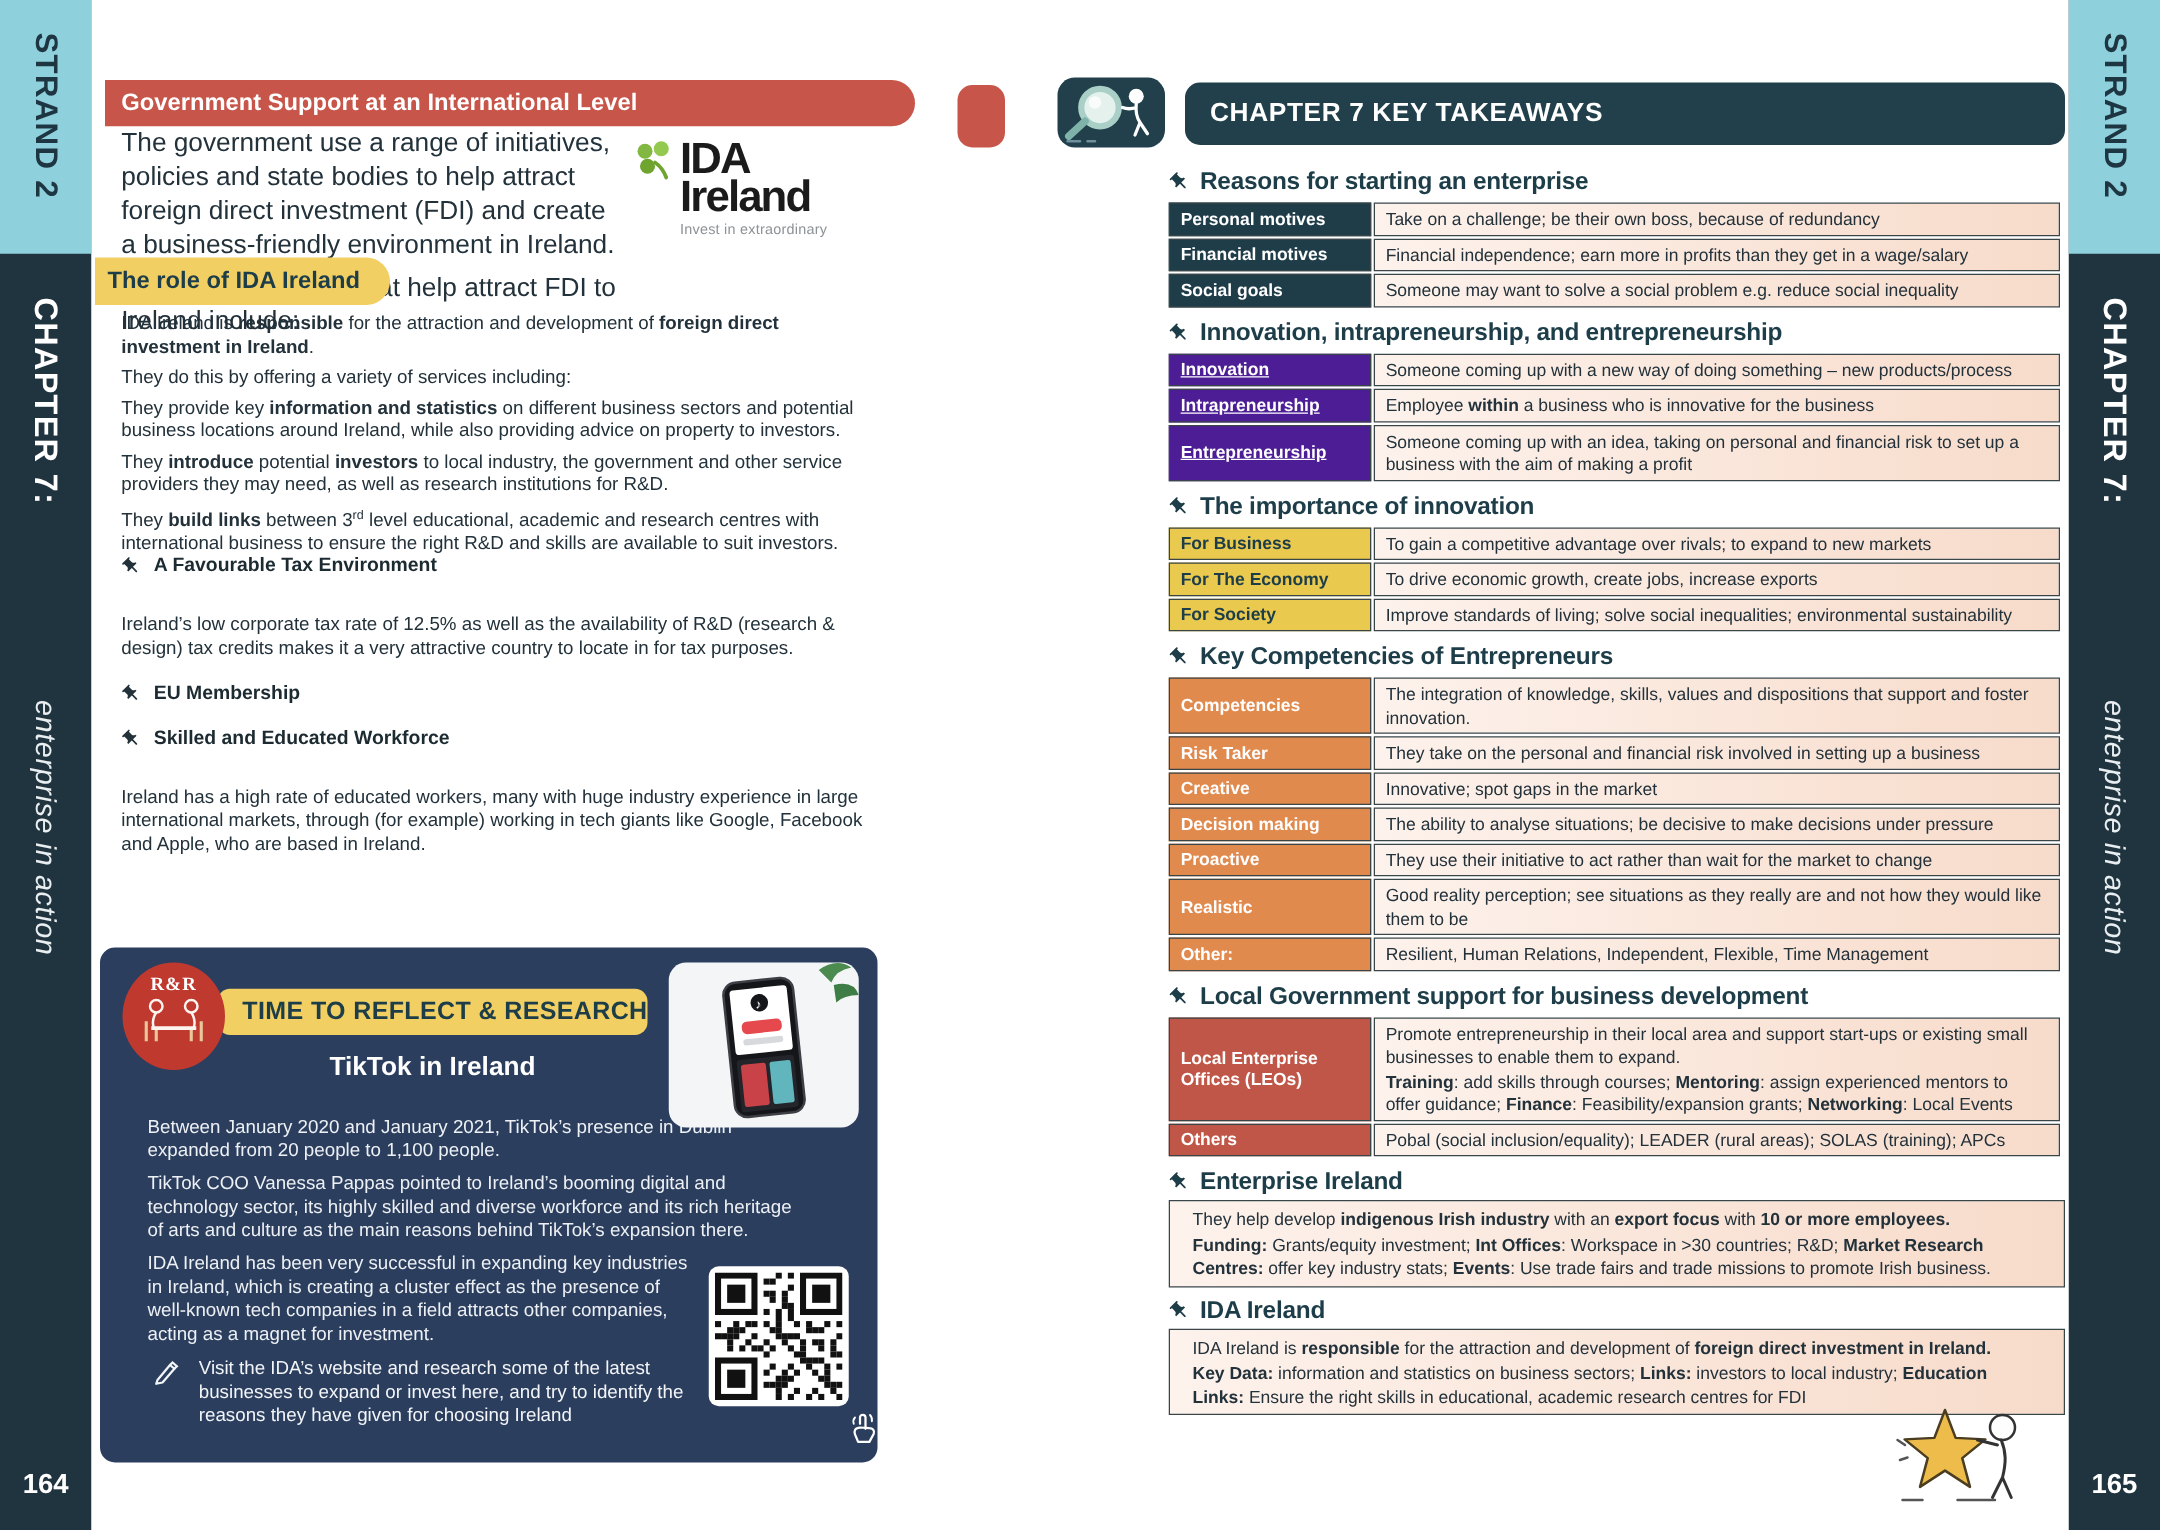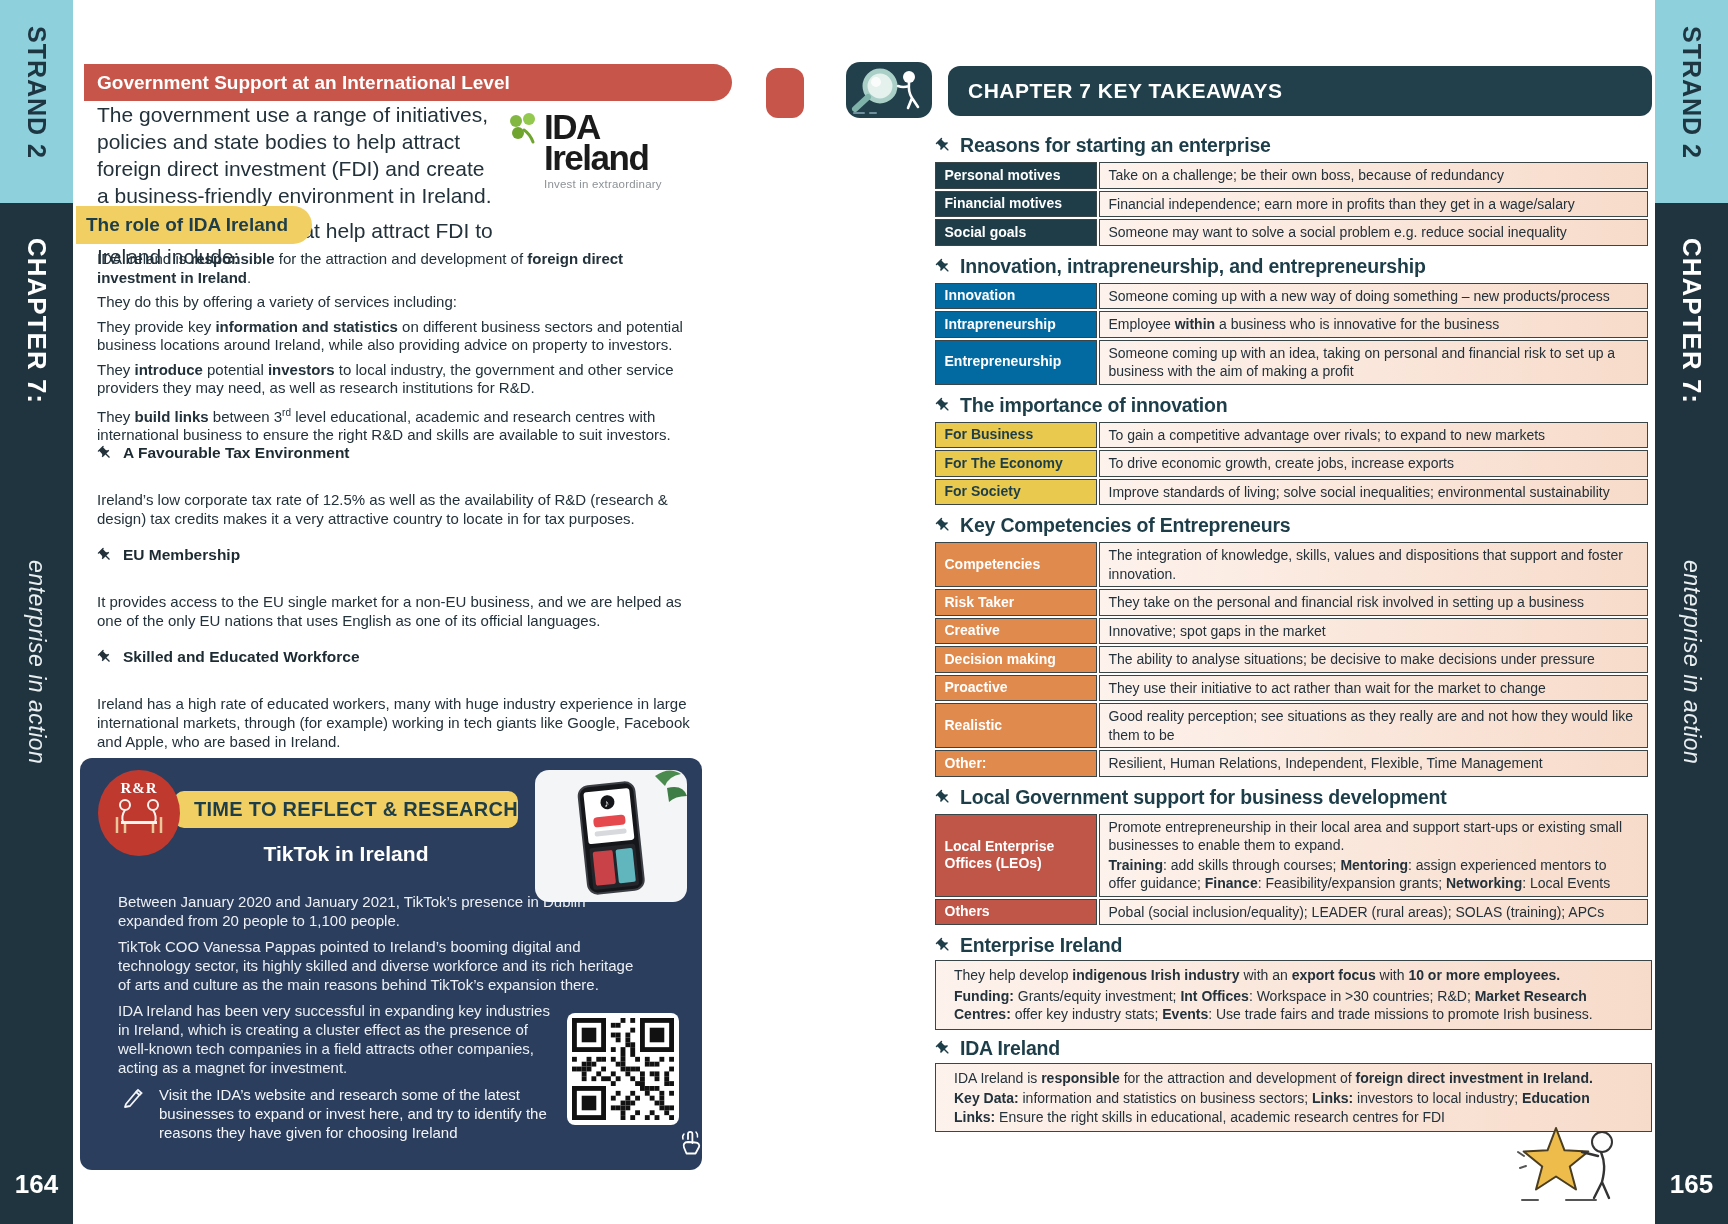--- a/index.html
+++ b/index.html
@@ -6,21 +6,21 @@
   body{font-family:"Liberation Sans", sans-serif; color:#22313a;}
   #root{position:relative;width:1728px;height:1224px;background:#ffffff;overflow:hidden;}
 
   
   .sidebar{position:absolute;top:0;bottom:0;width:73px;background:#20343f;}
   .sidebar .sb-blue{position:absolute;top:0;left:0;right:0;height:203px;background:#8fd0dd;}
   .vtext{writing-mode:vertical-rl;text-orientation:mixed;white-space:nowrap;}
   .sb-strand{position:absolute;top:26px;left:50%;transform:translateX(-50%);font-size:25px;font-weight:bold;color:#1e3642;letter-spacing:1px;}
   .sb-chapter{position:absolute;top:238px;left:50%;transform:translateX(-50%);font-size:26px;font-weight:bold;color:#ffffff;letter-spacing:1px;}
   .sb-italic{position:absolute;top:560px;left:50%;transform:translateX(-50%);font-size:23px;font-style:italic;color:#e9eef1;letter-spacing:.5px;}
-  .sb-pagenum{position:absolute;bottom:24px;left:0;right:0;text-align:center;font-size:26px;font-weight:bold;color:#ffffff;}
+  .sb-pagenum{position:absolute;bottom:24px;left:0;right:0;text-align:center;font-size:22px;font-weight:bold;color:#ffffff;}
 
   
   .red-bar{position:absolute;left:84px;top:64px;width:648px;height:37px;background:#c75549;border-radius:0 19px 19px 0;color:#fff;font-size:19px;font-weight:bold;line-height:37px;padding-left:13px;box-sizing:border-box;}
   .intro{position:absolute;left:97px;top:102px;width:398px;font-size:21px;line-height:1.28;color:#22313a;}
   .intro p{margin:0 0 8px 0;}
   .ida-logo{position:absolute;left:506px;top:112px;width:175px;}
   .ida-row{display:flex;align-items:flex-start;gap:4px;}
   .ida-name{font-weight:bold;color:#1b1b1b;font-size:35px;line-height:.88;letter-spacing:-1.5px;}
   .ida-tagline{font-size:11.5px;color:#8d9296;margin-top:4px;letter-spacing:.2px;}
   .role-pill{position:absolute;left:76px;top:206px;width:236px;height:38px;background:#f2cf63;border-radius:0 19px 19px 0;color:#1d3d49;font-size:19px;font-weight:bold;line-height:38px;padding-left:10px;box-sizing:border-box;}
@@ -54,21 +54,21 @@
   .takeaways{position:absolute;left:935px;top:127px;width:717px;}
   .kt-heading{display:flex;align-items:center;gap:8px;color:#1d3d49;font-size:19.5px;font-weight:bold;margin:7px 0 3px 0;letter-spacing:-.2px;}
   .kt-table{display:table;width:100%;border-spacing:2.5px;margin-left:-2.5px;}
   .kt-row{display:table-row;}
   .kt-label{display:table-cell;width:142px;padding:3px 9px;font-size:14px;font-weight:bold;border:1.5px solid #3a4548;vertical-align:middle;line-height:1.25;}
   .kt-cell{display:table-cell;padding:2px 9px;font-size:14px;border:1.5px solid #3a4548;background:linear-gradient(90deg,#fdf2ec 0%,#f7dbca 100%);vertical-align:middle;line-height:18.5px;color:#22313a;}
   .kt-cell p{margin:1px 0;}
   .kt-box{border:1.5px solid #3a4548;background:linear-gradient(90deg,#fdf2ec 0%,#f7dbca 100%);padding:3px 18px;font-size:14px;line-height:18.5px;margin:1px 0 2px 0;}
   .kt-box p{margin:2px 0;}
   .lab-navy{background:#1e3d49;color:#ffffff;}
-  .lab-green{background:#0369a1;color:#ffffff;}
+  .lab-green{background:#4c1d95;color:#ffffff;text-decoration:underline;}
   .lab-yellow{background:#e9c94e;color:#1d3d49;}
   .lab-orange{background:#e18a4e;color:#ffffff;}
   .lab-red{background:#c05647;color:#ffffff;}
   .star-wrap{position:absolute;left:1508px;top:1112px;width:130px;height:95px;}
 </style>
 </head>
 <body>
 
 <div id="root">
 
@@ -131,21 +131,20 @@
       </div>
       <div class="factor-body">Ireland’s low corporate tax rate of 12.5% as well as the availability of R&amp;D (research &amp; design) tax credits makes it a very attractive country to locate in for tax purposes.</div>
     </div>
     <div class="factor">
       <div class="factor-title">
         <svg class="pin" width="16" height="16" viewBox="0 0 24 24">
             <path transform="rotate(-45 12 12)" fill="#22313a" d="M16 9V4h1a1 1 0 0 0 0-2H7a1 1 0 0 0 0 2h1v5c0 1.66-1.34 3-3 3v2h5.97v7l1 1 1-1v-7H19v-2c-1.66 0-3-1.34-3-3z"></path>
           </svg>
         <span>EU Membership</span>
       </div>
-      <div class="factor-body">It provides access to the EU single market for a non-EU business, and we are helped as one of the only EU nations that uses English as one of its official languages.</div>
     </div>
     <div class="factor">
       <div class="factor-title">
         <svg class="pin" width="16" height="16" viewBox="0 0 24 24">
             <path transform="rotate(-45 12 12)" fill="#22313a" d="M16 9V4h1a1 1 0 0 0 0-2H7a1 1 0 0 0 0 2h1v5c0 1.66-1.34 3-3 3v2h5.97v7l1 1 1-1v-7H19v-2c-1.66 0-3-1.34-3-3z"></path>
           </svg>
         <span>Skilled and Educated Workforce</span>
       </div>
       <div class="factor-body">Ireland has a high rate of educated workers, many with huge industry experience in large international markets, through (for example) working in tech giants like Google, Facebook and Apple, who are based in Ireland.</div>
     </div>

